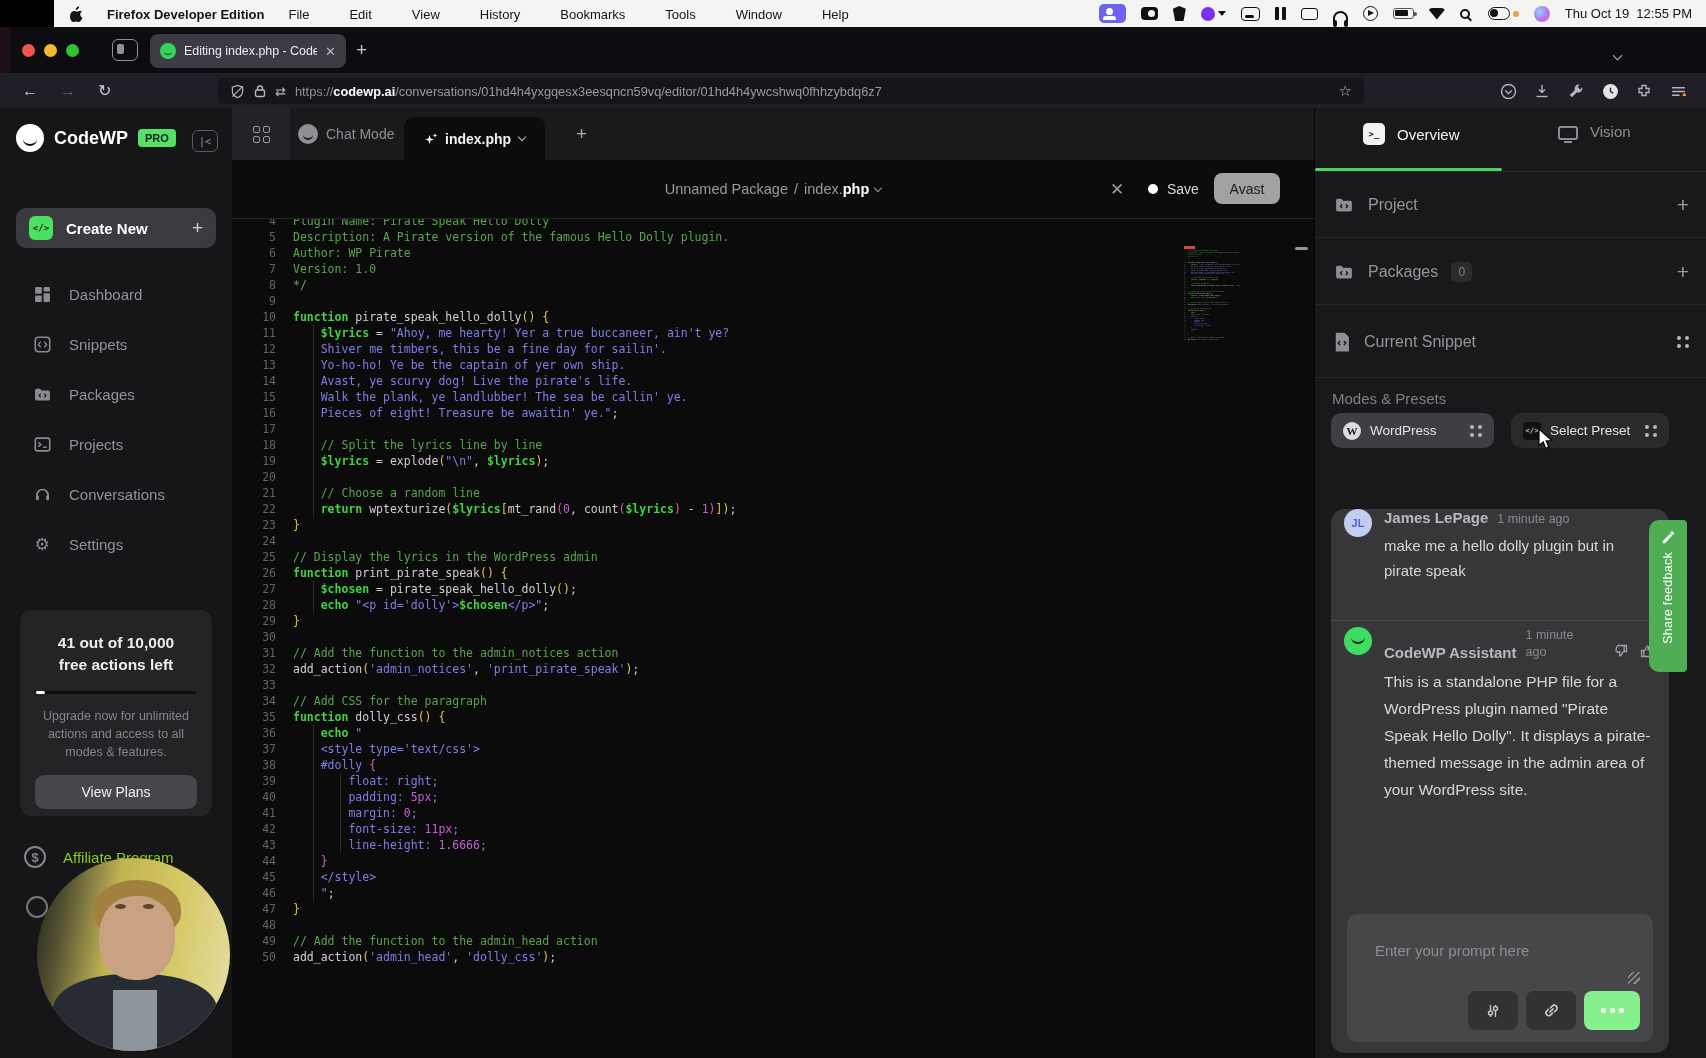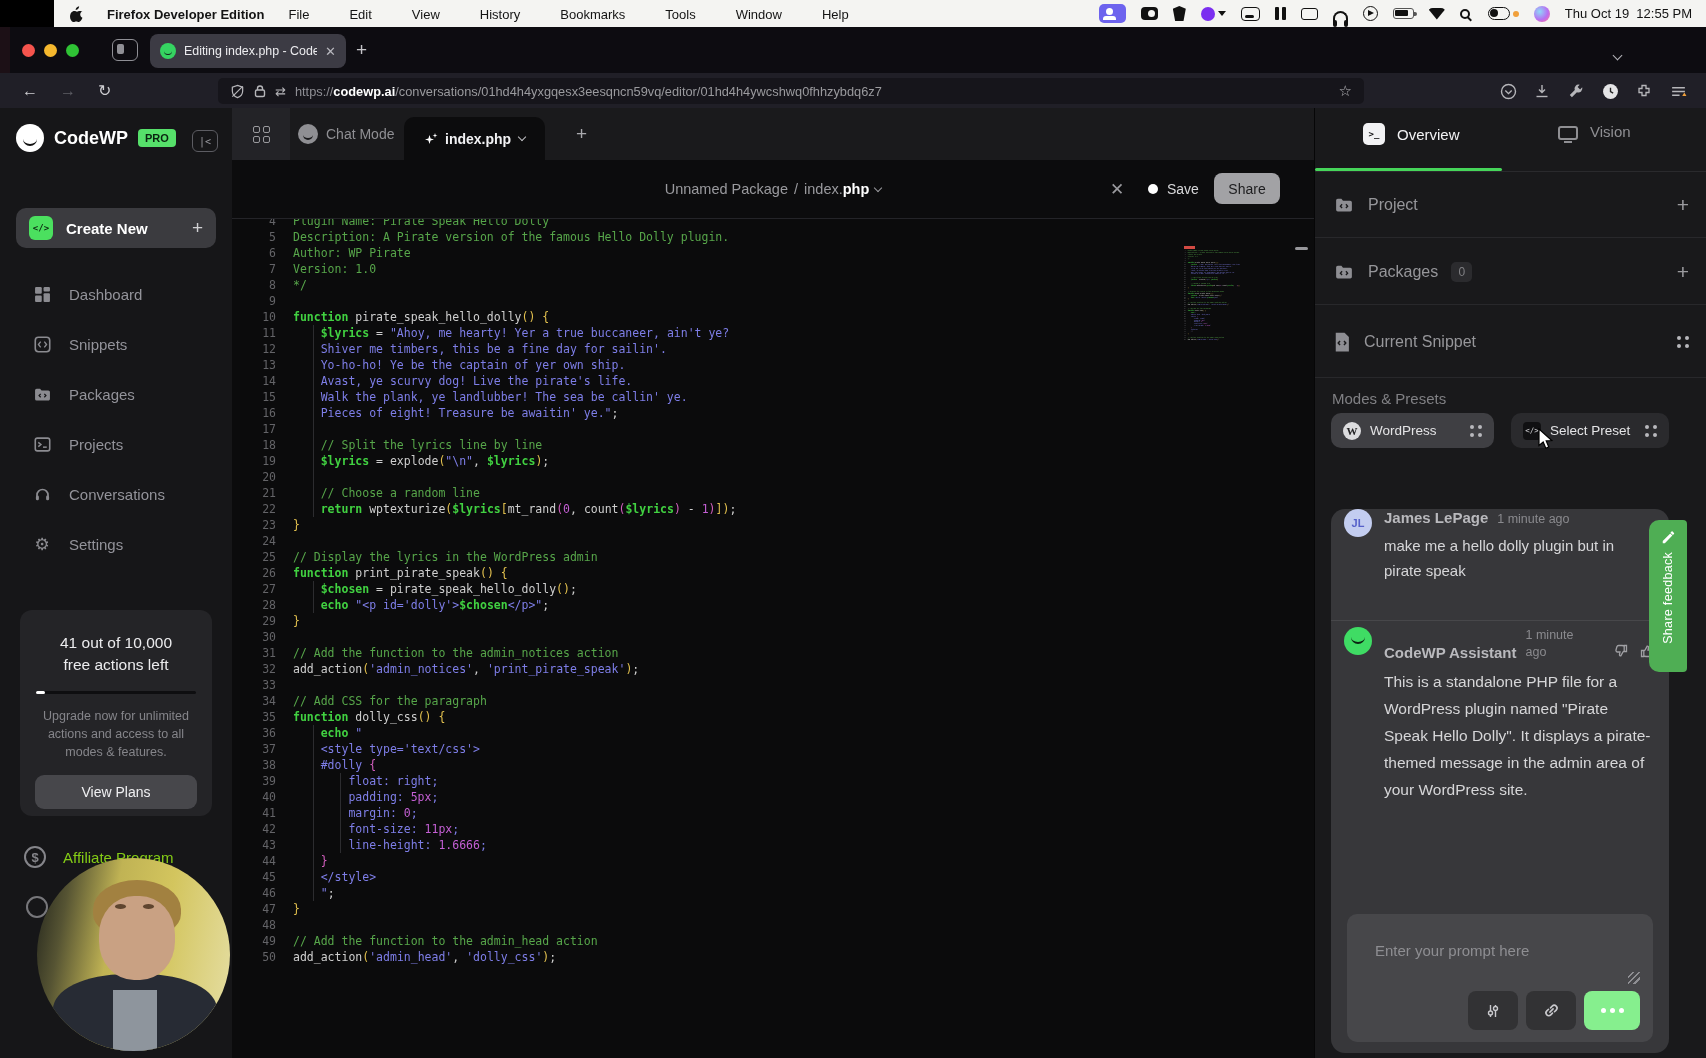--- a/index.html
+++ b/index.html
@@ -84,21 +84,21 @@
   .pro-badge{background:#56e06a;color:#0a2410;font-weight:bold;font-size:11px;border-radius:4px;padding:3px 7px}
   .collapse-btn{position:absolute;right:14px;top:22px;width:26px;height:22px;border:1.6px solid #5c5c62;border-radius:6px;color:#9a9aa0;font-size:10px;display:flex;align-items:center;justify-content:center;font-family:"DejaVu Sans Mono",monospace}
   .create-new{position:absolute;left:16px;right:16px;top:100px;height:40px;background:#3b3b3f;border-radius:10px;display:flex;align-items:center;gap:13px;padding:0 13px}
   .cn-icon{width:24px;height:24px;background:#4be05f;border-radius:6px;display:flex;align-items:center;justify-content:center;font-family:"DejaVu Sans Mono",monospace;font-size:9px;font-weight:bold;color:#0b2410}
   .cn-label{color:#fff;font-size:15px;font-weight:600}
   .cn-plus{margin-left:auto;color:#d0d0d3;font-size:19px;font-weight:300}
   #nav-items{position:absolute;left:9px;right:0;top:161px}
   .nav-item{display:flex;align-items:center;gap:18px;height:50px;padding-left:24px;color:#93939a;font-size:15px}
   .nav-ic{width:18px;height:18px;display:flex;align-items:center;justify-content:center;color:#8b8b90}
   .usage-card{position:absolute;left:20px;top:502px;width:192px;height:206px;background:#242427;border-radius:12px;text-align:center;padding:22px 15px 0}
-  .usage-title{color:#ececee;font-size:15.5px;font-weight:normal;line-height:22px}
+  .usage-title{color:#ececee;font-size:15.5px;font-weight:bold;line-height:22px}
   .usage-bar{margin:15px auto 0;width:160px;height:3px;background:#0e0e10;border-radius:2px;position:relative}
   .usage-bar::before{content:"";position:absolute;left:0;top:0;width:9px;height:3px;background:#fff;border-radius:2px}
   .usage-note{margin-top:13px;color:#85858a;font-size:12.5px;line-height:18px}
   .view-plans{margin:14px auto 0;width:162px;height:34px;background:#47474b;border-radius:9px;color:#f0f0f2;font-size:14px;display:flex;align-items:center;justify-content:center}
   .affiliate{position:absolute;left:24px;top:738px;display:flex;align-items:center;gap:17px}
   .aff-icon{width:22px;height:22px;border:2px solid #85858a;border-radius:50%;color:#85858a;font-size:13px;font-weight:bold;display:flex;align-items:center;justify-content:center}
   .aff-label{color:#84cc16;font-size:15px}
   .hidden-nav-circle{position:absolute;left:26px;top:788px;width:22px;height:22px;border:2px solid #77777b;border-radius:50%}
   .webcam{position:absolute;left:37px;top:750px;width:193px;height:193px;border-radius:50%;overflow:hidden;background:linear-gradient(100deg,#20221b 0%,#565433 16%,#c0b354 38%,#d3c55e 62%,#e6dfa6 100%)}
   .wc-hair{position:absolute;left:56px;top:22px;width:88px;height:58px;background:#a28140;border-radius:50% 50% 42% 42%}
@@ -472,21 +472,21 @@
           <span>Unnamed Package</span>
           <span>/</span>
           <span><span>index.</span><span class="bc-ext">php</span></span>
           <span class="bc-chev"></span>
         </div>
         <span class="ed-close">✕</span>
         <div class="save-wrap">
           <span class="save-dot"></span>
           <span class="save-label">Save</span>
         </div>
-        <div class="share-btn">Share</div>
+        <div class="share-btn">Avast</div>
       </div>
       <div class="code-area">
         <div id="codelines"><div class="code-line"><span class="ln">4</span><span class="tok-c">Plugin Name: Pirate Speak Hello Dolly</span></div><div class="code-line"><span class="ln">5</span><span class="tok-c">Description: A Pirate version of the famous Hello Dolly plugin.</span></div><div class="code-line"><span class="ln">6</span><span class="tok-c">Author: WP Pirate</span></div><div class="code-line"><span class="ln">7</span><span class="tok-c">Version: 1.0</span></div><div class="code-line"><span class="ln">8</span><span class="tok-c">*/</span></div><div class="code-line"><span class="ln">9</span></div><div class="code-line"><span class="ln">10</span><span class="tok-k">function</span><span class="tok-f"> pirate_speak_hello_dolly</span><span class="tok-y">()</span><span class="tok-f"> </span><span class="tok-y">{</span></div><div class="code-line"><span class="ln">11</span><span class="tok-g"></span><span class="tok-v">$lyrics</span><span class="tok-p"> = </span><span class="tok-s">"Ahoy, me hearty! Yer a true buccaneer, ain't ye?</span></div><div class="code-line"><span class="ln">12</span><span class="tok-g"></span><span class="tok-s">Shiver me timbers, this be a fine day for sailin'.</span></div><div class="code-line"><span class="ln">13</span><span class="tok-g"></span><span class="tok-s">Yo-ho-ho! Ye be the captain of yer own ship.</span></div><div class="code-line"><span class="ln">14</span><span class="tok-g"></span><span class="tok-s">Avast, ye scurvy dog! Live the pirate's life.</span></div><div class="code-line"><span class="ln">15</span><span class="tok-g"></span><span class="tok-s">Walk the plank, ye landlubber! The sea be callin' ye.</span></div><div class="code-line"><span class="ln">16</span><span class="tok-g"></span><span class="tok-s">Pieces of eight! Treasure be awaitin' ye."</span><span class="tok-p">;</span></div><div class="code-line"><span class="ln">17</span><span class="tok-g"></span></div><div class="code-line"><span class="ln">18</span><span class="tok-g"></span><span class="tok-c">// Split the lyrics line by line</span></div><div class="code-line"><span class="ln">19</span><span class="tok-g"></span><span class="tok-v">$lyrics</span><span class="tok-p"> = </span><span class="tok-f">explode</span><span class="tok-y">(</span><span class="tok-s">"\n"</span><span class="tok-p">, </span><span class="tok-v">$lyrics</span><span class="tok-y">)</span><span class="tok-p">;</span></div><div class="code-line"><span class="ln">20</span><span class="tok-g"></span></div><div class="code-line"><span class="ln">21</span><span class="tok-g"></span><span class="tok-c">// Choose a random line</span></div><div class="code-line"><span class="ln">22</span><span class="tok-g"></span><span class="tok-k">return</span><span class="tok-f"> wptexturize</span><span class="tok-y">(</span><span class="tok-v">$lyrics</span><span class="tok-y">[</span><span class="tok-f">mt_rand</span><span class="tok-m">(</span><span class="tok-n">0</span><span class="tok-p">, </span><span class="tok-f">count</span><span class="tok-m">(</span><span class="tok-v">$lyrics</span><span class="tok-m">)</span><span class="tok-p"> - </span><span class="tok-n">1</span><span class="tok-m">)</span><span class="tok-y">]</span><span class="tok-y">)</span><span class="tok-p">;</span></div><div class="code-line"><span class="ln">23</span><span class="tok-y">}</span></div><div class="code-line"><span class="ln">24</span></div><div class="code-line"><span class="ln">25</span><span class="tok-c">// Display the lyrics in the WordPress admin</span></div><div class="code-line"><span class="ln">26</span><span class="tok-k">function</span><span class="tok-f"> print_pirate_speak</span><span class="tok-y">()</span><span class="tok-f"> </span><span class="tok-y">{</span></div><div class="code-line"><span class="ln">27</span><span class="tok-g"></span><span class="tok-v">$chosen</span><span class="tok-p"> = </span><span class="tok-f">pirate_speak_hello_dolly</span><span class="tok-y">()</span><span class="tok-p">;</span></div><div class="code-line"><span class="ln">28</span><span class="tok-g"></span><span class="tok-k">echo</span><span class="tok-p"> </span><span class="tok-s">"&lt;p id='dolly'&gt;</span><span class="tok-v">$chosen</span><span class="tok-s">&lt;/p&gt;"</span><span class="tok-p">;</span></div><div class="code-line"><span class="ln">29</span><span class="tok-y">}</span></div><div class="code-line"><span class="ln">30</span></div><div class="code-line"><span class="ln">31</span><span class="tok-c">// Add the function to the admin_notices action</span></div><div class="code-line"><span class="ln">32</span><span class="tok-f">add_action</span><span class="tok-y">(</span><span class="tok-s">'admin_notices'</span><span class="tok-p">, </span><span class="tok-s">'print_pirate_speak'</span><span class="tok-y">)</span><span class="tok-p">;</span></div><div class="code-line"><span class="ln">33</span></div><div class="code-line"><span class="ln">34</span><span class="tok-c">// Add CSS for the paragraph</span></div><div class="code-line"><span class="ln">35</span><span class="tok-k">function</span><span class="tok-f"> dolly_css</span><span class="tok-y">()</span><span class="tok-f"> </span><span class="tok-y">{</span></div><div class="code-line"><span class="ln">36</span><span class="tok-g"></span><span class="tok-k">echo</span><span class="tok-p"> </span><span class="tok-s">"</span></div><div class="code-line"><span class="ln">37</span><span class="tok-g"></span><span class="tok-s">&lt;style type='text/css'&gt;</span></div><div class="code-line"><span class="ln">38</span><span class="tok-g"></span><span class="tok-s">#dolly </span><span class="tok-m">{</span></div><div class="code-line"><span class="ln">39</span><span class="tok-g"></span><span class="tok-g"></span><span class="tok-s">float: right;</span></div><div class="code-line"><span class="ln">40</span><span class="tok-g"></span><span class="tok-g"></span><span class="tok-s">padding: </span><span class="tok-n">5px</span><span class="tok-s">;</span></div><div class="code-line"><span class="ln">41</span><span class="tok-g"></span><span class="tok-g"></span><span class="tok-s">margin: </span><span class="tok-n">0</span><span class="tok-s">;</span></div><div class="code-line"><span class="ln">42</span><span class="tok-g"></span><span class="tok-g"></span><span class="tok-s">font-size: </span><span class="tok-n">11px</span><span class="tok-s">;</span></div><div class="code-line"><span class="ln">43</span><span class="tok-g"></span><span class="tok-g"></span><span class="tok-s">line-height: </span><span class="tok-n">1.6666</span><span class="tok-s">;</span></div><div class="code-line"><span class="ln">44</span><span class="tok-g"></span><span class="tok-m">}</span></div><div class="code-line"><span class="ln">45</span><span class="tok-g"></span><span class="tok-s">&lt;/style&gt;</span></div><div class="code-line"><span class="ln">46</span><span class="tok-g"></span><span class="tok-s">"</span><span class="tok-p">;</span></div><div class="code-line"><span class="ln">47</span><span class="tok-y">}</span></div><div class="code-line"><span class="ln">48</span></div><div class="code-line"><span class="ln">49</span><span class="tok-c">// Add the function to the admin_head action</span></div><div class="code-line"><span class="ln">50</span><span class="tok-f">add_action</span><span class="tok-y">(</span><span class="tok-s">'admin_head'</span><span class="tok-p">, </span><span class="tok-s">'dolly_css'</span><span class="tok-y">)</span><span class="tok-p">;</span></div></div>
       </div>
       <div class="minimap">
         <div class="mini-red"></div>
         <div class="minimap-inner"><div class="code-line"><span class="ln">4</span><span class="tok-c">Plugin Name: Pirate Speak Hello Dolly</span></div><div class="code-line"><span class="ln">5</span><span class="tok-c">Description: A Pirate version of the famous Hello Dolly plugin.</span></div><div class="code-line"><span class="ln">6</span><span class="tok-c">Author: WP Pirate</span></div><div class="code-line"><span class="ln">7</span><span class="tok-c">Version: 1.0</span></div><div class="code-line"><span class="ln">8</span><span class="tok-c">*/</span></div><div class="code-line"><span class="ln">9</span></div><div class="code-line"><span class="ln">10</span><span class="tok-k">function</span><span class="tok-f"> pirate_speak_hello_dolly</span><span class="tok-y">()</span><span class="tok-f"> </span><span class="tok-y">{</span></div><div class="code-line"><span class="ln">11</span><span class="tok-g"></span><span class="tok-v">$lyrics</span><span class="tok-p"> = </span><span class="tok-s">"Ahoy, me hearty! Yer a true buccaneer, ain't ye?</span></div><div class="code-line"><span class="ln">12</span><span class="tok-g"></span><span class="tok-s">Shiver me timbers, this be a fine day for sailin'.</span></div><div class="code-line"><span class="ln">13</span><span class="tok-g"></span><span class="tok-s">Yo-ho-ho! Ye be the captain of yer own ship.</span></div><div class="code-line"><span class="ln">14</span><span class="tok-g"></span><span class="tok-s">Avast, ye scurvy dog! Live the pirate's life.</span></div><div class="code-line"><span class="ln">15</span><span class="tok-g"></span><span class="tok-s">Walk the plank, ye landlubber! The sea be callin' ye.</span></div><div class="code-line"><span class="ln">16</span><span class="tok-g"></span><span class="tok-s">Pieces of eight! Treasure be awaitin' ye."</span><span class="tok-p">;</span></div><div class="code-line"><span class="ln">17</span><span class="tok-g"></span></div><div class="code-line"><span class="ln">18</span><span class="tok-g"></span><span class="tok-c">// Split the lyrics line by line</span></div><div class="code-line"><span class="ln">19</span><span class="tok-g"></span><span class="tok-v">$lyrics</span><span class="tok-p"> = </span><span class="tok-f">explode</span><span class="tok-y">(</span><span class="tok-s">"\n"</span><span class="tok-p">, </span><span class="tok-v">$lyrics</span><span class="tok-y">)</span><span class="tok-p">;</span></div><div class="code-line"><span class="ln">20</span><span class="tok-g"></span></div><div class="code-line"><span class="ln">21</span><span class="tok-g"></span><span class="tok-c">// Choose a random line</span></div><div class="code-line"><span class="ln">22</span><span class="tok-g"></span><span class="tok-k">return</span><span class="tok-f"> wptexturize</span><span class="tok-y">(</span><span class="tok-v">$lyrics</span><span class="tok-y">[</span><span class="tok-f">mt_rand</span><span class="tok-m">(</span><span class="tok-n">0</span><span class="tok-p">, </span><span class="tok-f">count</span><span class="tok-m">(</span><span class="tok-v">$lyrics</span><span class="tok-m">)</span><span class="tok-p"> - </span><span class="tok-n">1</span><span class="tok-m">)</span><span class="tok-y">]</span><span class="tok-y">)</span></div><div class="code-line"><span class="ln">23</span><span class="tok-y">}</span></div><div class="code-line"><span class="ln">24</span></div><div class="code-line"><span class="ln">25</span><span class="tok-c">// Display the lyrics in the WordPress admin</span></div><div class="code-line"><span class="ln">26</span><span class="tok-k">function</span><span class="tok-f"> print_pirate_speak</span><span class="tok-y">()</span><span class="tok-f"> </span><span class="tok-y">{</span></div><div class="code-line"><span class="ln">27</span><span class="tok-g"></span><span class="tok-v">$chosen</span><span class="tok-p"> = </span><span class="tok-f">pirate_speak_hello_dolly</span><span class="tok-y">()</span><span class="tok-p">;</span></div><div class="code-line"><span class="ln">28</span><span class="tok-g"></span><span class="tok-k">echo</span><span class="tok-p"> </span><span class="tok-s">"&lt;p id='dolly'&gt;</span><span class="tok-v">$chosen</span><span class="tok-s">&lt;/p&gt;"</span><span class="tok-p">;</span></div><div class="code-line"><span class="ln">29</span><span class="tok-y">}</span></div><div class="code-line"><span class="ln">30</span></div><div class="code-line"><span class="ln">31</span><span class="tok-c">// Add the function to the admin_notices action</span></div><div class="code-line"><span class="ln">32</span><span class="tok-f">add_action</span><span class="tok-y">(</span><span class="tok-s">'admin_notices'</span><span class="tok-p">, </span><span class="tok-s">'print_pirate_speak'</span><span class="tok-y">)</span><span class="tok-p">;</span></div><div class="code-line"><span class="ln">33</span></div><div class="code-line"><span class="ln">34</span><span class="tok-c">// Add CSS for the paragraph</span></div><div class="code-line"><span class="ln">35</span><span class="tok-k">function</span><span class="tok-f"> dolly_css</span><span class="tok-y">()</span><span class="tok-f"> </span><span class="tok-y">{</span></div><div class="code-line"><span class="ln">36</span><span class="tok-g"></span><span class="tok-k">echo</span><span class="tok-p"> </span><span class="tok-s">"</span></div><div class="code-line"><span class="ln">37</span><span class="tok-g"></span><span class="tok-s">&lt;style type='text/css'&gt;</span></div><div class="code-line"><span class="ln">38</span><span class="tok-g"></span><span class="tok-s">#dolly </span><span class="tok-m">{</span></div><div class="code-line"><span class="ln">39</span><span class="tok-g"></span><span class="tok-g"></span><span class="tok-s">float: right;</span></div><div class="code-line"><span class="ln">40</span><span class="tok-g"></span><span class="tok-g"></span><span class="tok-s">padding: </span><span class="tok-n">5px</span><span class="tok-s">;</span></div><div class="code-line"><span class="ln">41</span><span class="tok-g"></span><span class="tok-g"></span><span class="tok-s">margin: </span><span class="tok-n">0</span><span class="tok-s">;</span></div><div class="code-line"><span class="ln">42</span><span class="tok-g"></span><span class="tok-g"></span><span class="tok-s">font-size: </span><span class="tok-n">11px</span><span class="tok-s">;</span></div><div class="code-line"><span class="ln">43</span><span class="tok-g"></span><span class="tok-g"></span><span class="tok-s">line-height: </span><span class="tok-n">1.6666</span><span class="tok-s">;</span></div><div class="code-line"><span class="ln">44</span><span class="tok-g"></span><span class="tok-m">}</span></div><div class="code-line"><span class="ln">45</span><span class="tok-g"></span><span class="tok-s">&lt;/style&gt;</span></div><div class="code-line"><span class="ln">46</span><span class="tok-g"></span><span class="tok-s">"</span><span class="tok-p">;</span></div><div class="code-line"><span class="ln">47</span><span class="tok-y">}</span></div><div class="code-line"><span class="ln">48</span></div><div class="code-line"><span class="ln">49</span><span class="tok-c">// Add the function to the admin_head action</span></div><div class="code-line"><span class="ln">50</span><span class="tok-f">add_action</span><span class="tok-y">(</span><span class="tok-s">'admin_head'</span><span class="tok-p">, </span><span class="tok-s">'dolly_css'</span><span class="tok-y">)</span><span class="tok-p">;</span></div></div>
       </div>
       <div class="scroll-dash"></div>
     </div>

